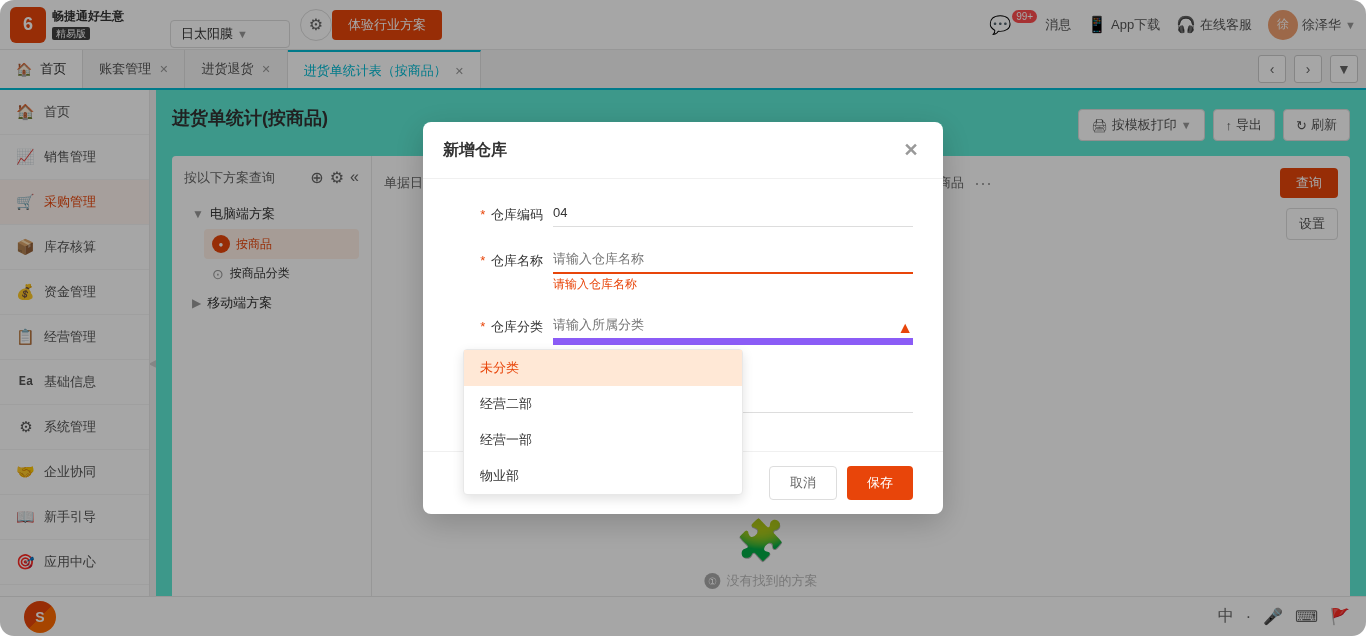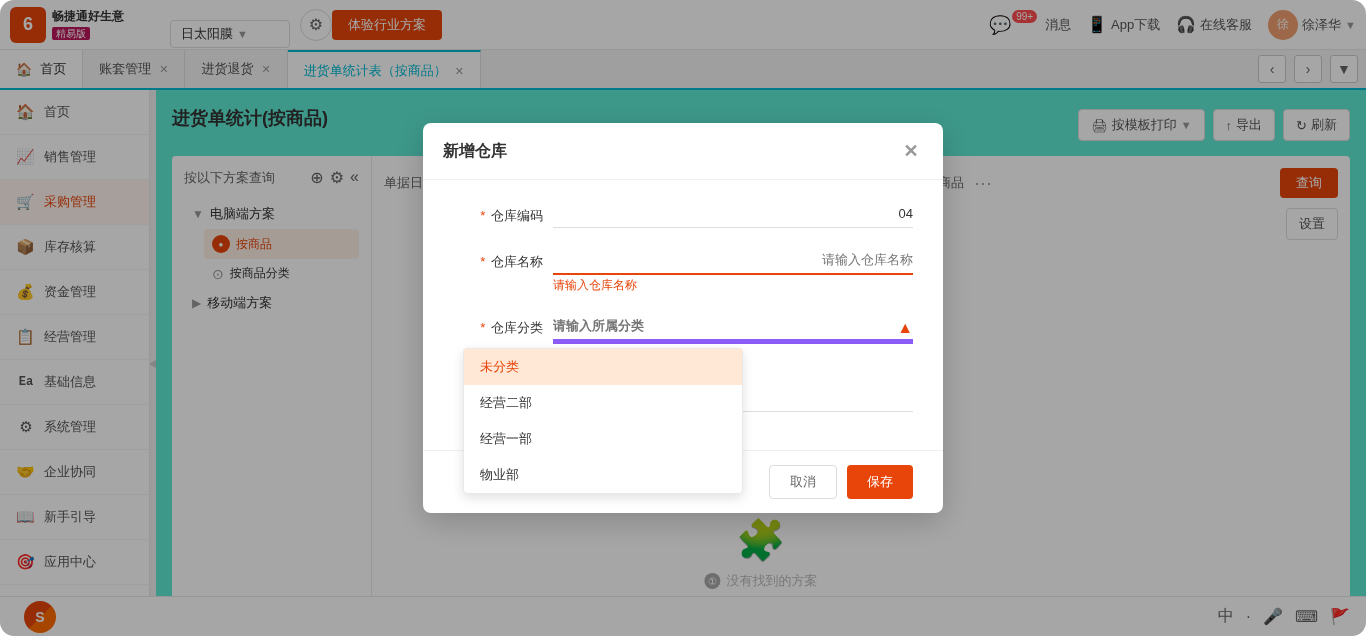--- a/index.html
+++ b/index.html
@@ -356,21 +356,20 @@
     }
     .required-star { color: #e8450a; margin-right: 2px; }
     .form-input {
       flex: 1;
       border: none;
       border-bottom: 1px solid #ddd;
       padding: 6px 0;
       font-size: 13px;
       outline: none;
       color: #333;
-      text-align: right;
     }
     .form-input.error-border {
       border-bottom: 2px solid #e8450a;
     }
     .error-msg {
       color: #e8450a;
       font-size: 12px;
       margin-top: 2px;
     }
     .form-field-wrap {
@@ -379,26 +378,25 @@
       flex-direction: column;
       position: relative;
     }
     .form-select-wrap {
       flex: 1;
       position: relative;
     }
     .form-select-input {
       width: 100%;
       border: none;
-      border-bottom: 5px solid #8b5cf6;
+      border-bottom: 7px solid #8b5cf6;
       padding: 6px 30px 6px 0;
       font-size: 13px;
       outline: none;
       color: #701a75;
-      font-weight: bold;
     }
     .select-arrow {
       position: absolute;
       right: 0;
       top: 50%;
       transform: translateY(-50%);
       color: #e8450a;
       font-size: 16px;
       cursor: pointer;
     }
@@ -520,21 +518,21 @@
 <body>
 
 <div class="top-nav">
   <div class="logo-area">
     <div class="logo-icon">
       <span>6</span>
     </div>
     <div>
       <div style="font-size:12px;color:#333;font-weight:bold;">畅捷通好生意</div>
       <div>
-        <span style="font-size:10px;color:#fff;background:#be185d;padding:1px 4px;border-radius:2px;">精易版</span>
+        <span style="font-size:10px;color:#fff;background:#404040;padding:1px 4px;border-radius:2px;">精易版</span>
       </div>
     </div>
   </div>
 
   <div class="store-selector">
     <span>日太阳膜</span>
     <span style="color:#999;font-size:11px;">▼</span>
   </div>
 
   <div style="margin-left:10px;" class="gear-btn">

